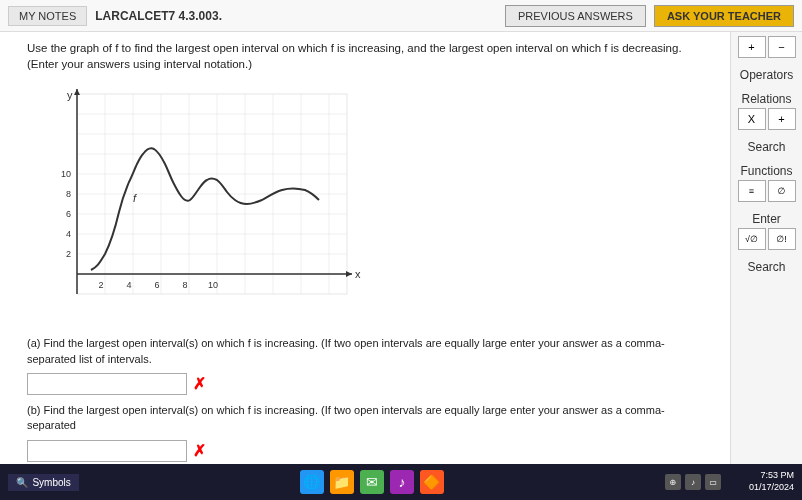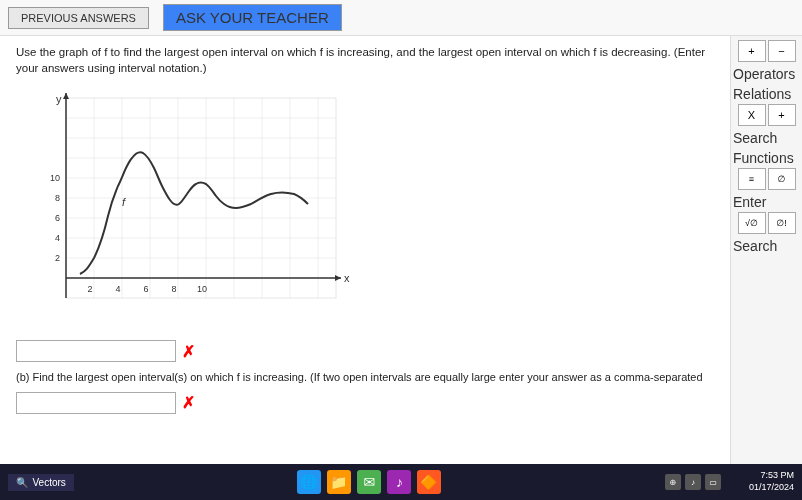--- a/index.html
+++ b/index.html
@@ -48,55 +48,55 @@
     }
 
     .larcalcet-label {
       font-size: 12px;
       font-weight: bold;
       color: #333;
     }
 
     .top-bar-right {
       display: flex;
-      gap: 14px;
+      gap: 8px;
       align-items: center;
       justify-content: flex-end;
     }
 
     .prev-answers-btn {
       padding: 4px 12px;
       font-size: 11px;
       background: #e8e8e8;
       border: 1px solid #999;
       cursor: pointer;
       color: #333;
     }
 
     .ask-teacher-btn {
       padding: 4px 12px;
-      font-size: 15px;
-      background: #3b82f6;
+      font-size: 11px;
+      background: #eab308;
       border: 1px solid #999;
       cursor: pointer;
       color: #333;
-      font-weight: normal;
+      font-weight: bold;
     }
 
     
     .content-area {
       display: flex;
       flex: 1;
       overflow: hidden;
     }
 
     
     .question-area {
       flex: 1;
-      padding: 8px 16px;
+      padding: 8px 27px;
       overflow-y: auto;
     }
 
     .question-text {
       font-size: 11.5px;
       color: #222;
       line-height: 1.4;
       margin-bottom: 8px;
     }
 
@@ -166,25 +166,25 @@
       border: 1px solid #aaa;
       background: white;
       cursor: pointer;
       font-size: 11px;
       display: flex;
       align-items: center;
       justify-content: center;
     }
 
     .panel-label {
-      font-size: 14px;
+      font-size: 12px;
       color: #333;
-      text-align: left;
+      text-align: center;
       width: 100%;
-      margin-top: 2px;
+      margin-top: 8px;
     }
 
     
     .taskbar {
       height: 36px;
       background: #1a1a2e;
       display: flex;
       align-items: center;
       justify-content: space-between;
       padding: 0 8px;
@@ -259,20 +259,24 @@
       font-size: 8px;
       color: white;
     }
   </style>
 </head>
 <body>
 
 <div class="main-container">
 
   <div class="top-bar">
+    <div class="top-bar-left">
+      <button class="tab-btn">MY NOTES</button>
+      <span class="larcalcet-label">LARCALCET7 4.3.003.</span>
+    </div>
     <div class="top-bar-right">
       <button class="prev-answers-btn">PREVIOUS ANSWERS</button>
       <button class="ask-teacher-btn">ASK YOUR TEACHER</button>
     </div>
   </div>
 
   <div class="content-area">
 
     <div class="question-area">
 
@@ -343,20 +347,21 @@
                    C 174,99 177,104 180,108 C 183,112 185,114 188,116 
                    C 192,119 196,120 200,120 C 205,120 210,118 215,116 
                    C 222,112 228,108 235,106 C 242,104 250,104 258,106 
                    C 263,108 268,112 272,116" fill="none" stroke="#333" stroke-width="2"></path>
 
           <text x="86" y="118" font-size="11" fill="#333" font-style="italic">f</text>
         </svg>
       </div>
 
       
+      <p class="sub-question">(a) Find the largest open interval(s) on which f is increasing. (If two open intervals are equally large enter your answer as a comma-separated list of intervals.</p>
       <div class="answer-row">
         <input class="answer-input" type="text" style="">
         <span class="x-mark">✗</span>
       </div>
 
       
       <p class="sub-question">(b) Find the largest open interval(s) on which f is increasing. (If two open intervals are equally large enter your answer as a comma-separated</p>
       <div class="answer-row">
         <input class="answer-input" type="text" style="">
         <span class="x-mark">✗</span>
@@ -395,21 +400,21 @@
       <div class="panel-label">Search</div>
 
     </div>
 
   </div>
 
   <div class="taskbar">
     <div class="taskbar-left">
       <button class="search-btn">
         <span>🔍</span>
-        <span>Vectors</span>
+        <span>Symbols</span>
       </button>
     </div>
     <div class="taskbar-icons">
       <div class="taskbar-icon" style="background:#2196F3; color:white;">🌐</div>
       <div class="taskbar-icon" style="background:#FF9800; color:white;">📁</div>
       <div class="taskbar-icon" style="background:#4CAF50; color:white;">✉</div>
       <div class="taskbar-icon" style="background:#9C27B0; color:white;">♪</div>
       <div class="taskbar-icon" style="background:#FF5722; color:white;">🔶</div>
     </div>
     <div class="taskbar-right">

